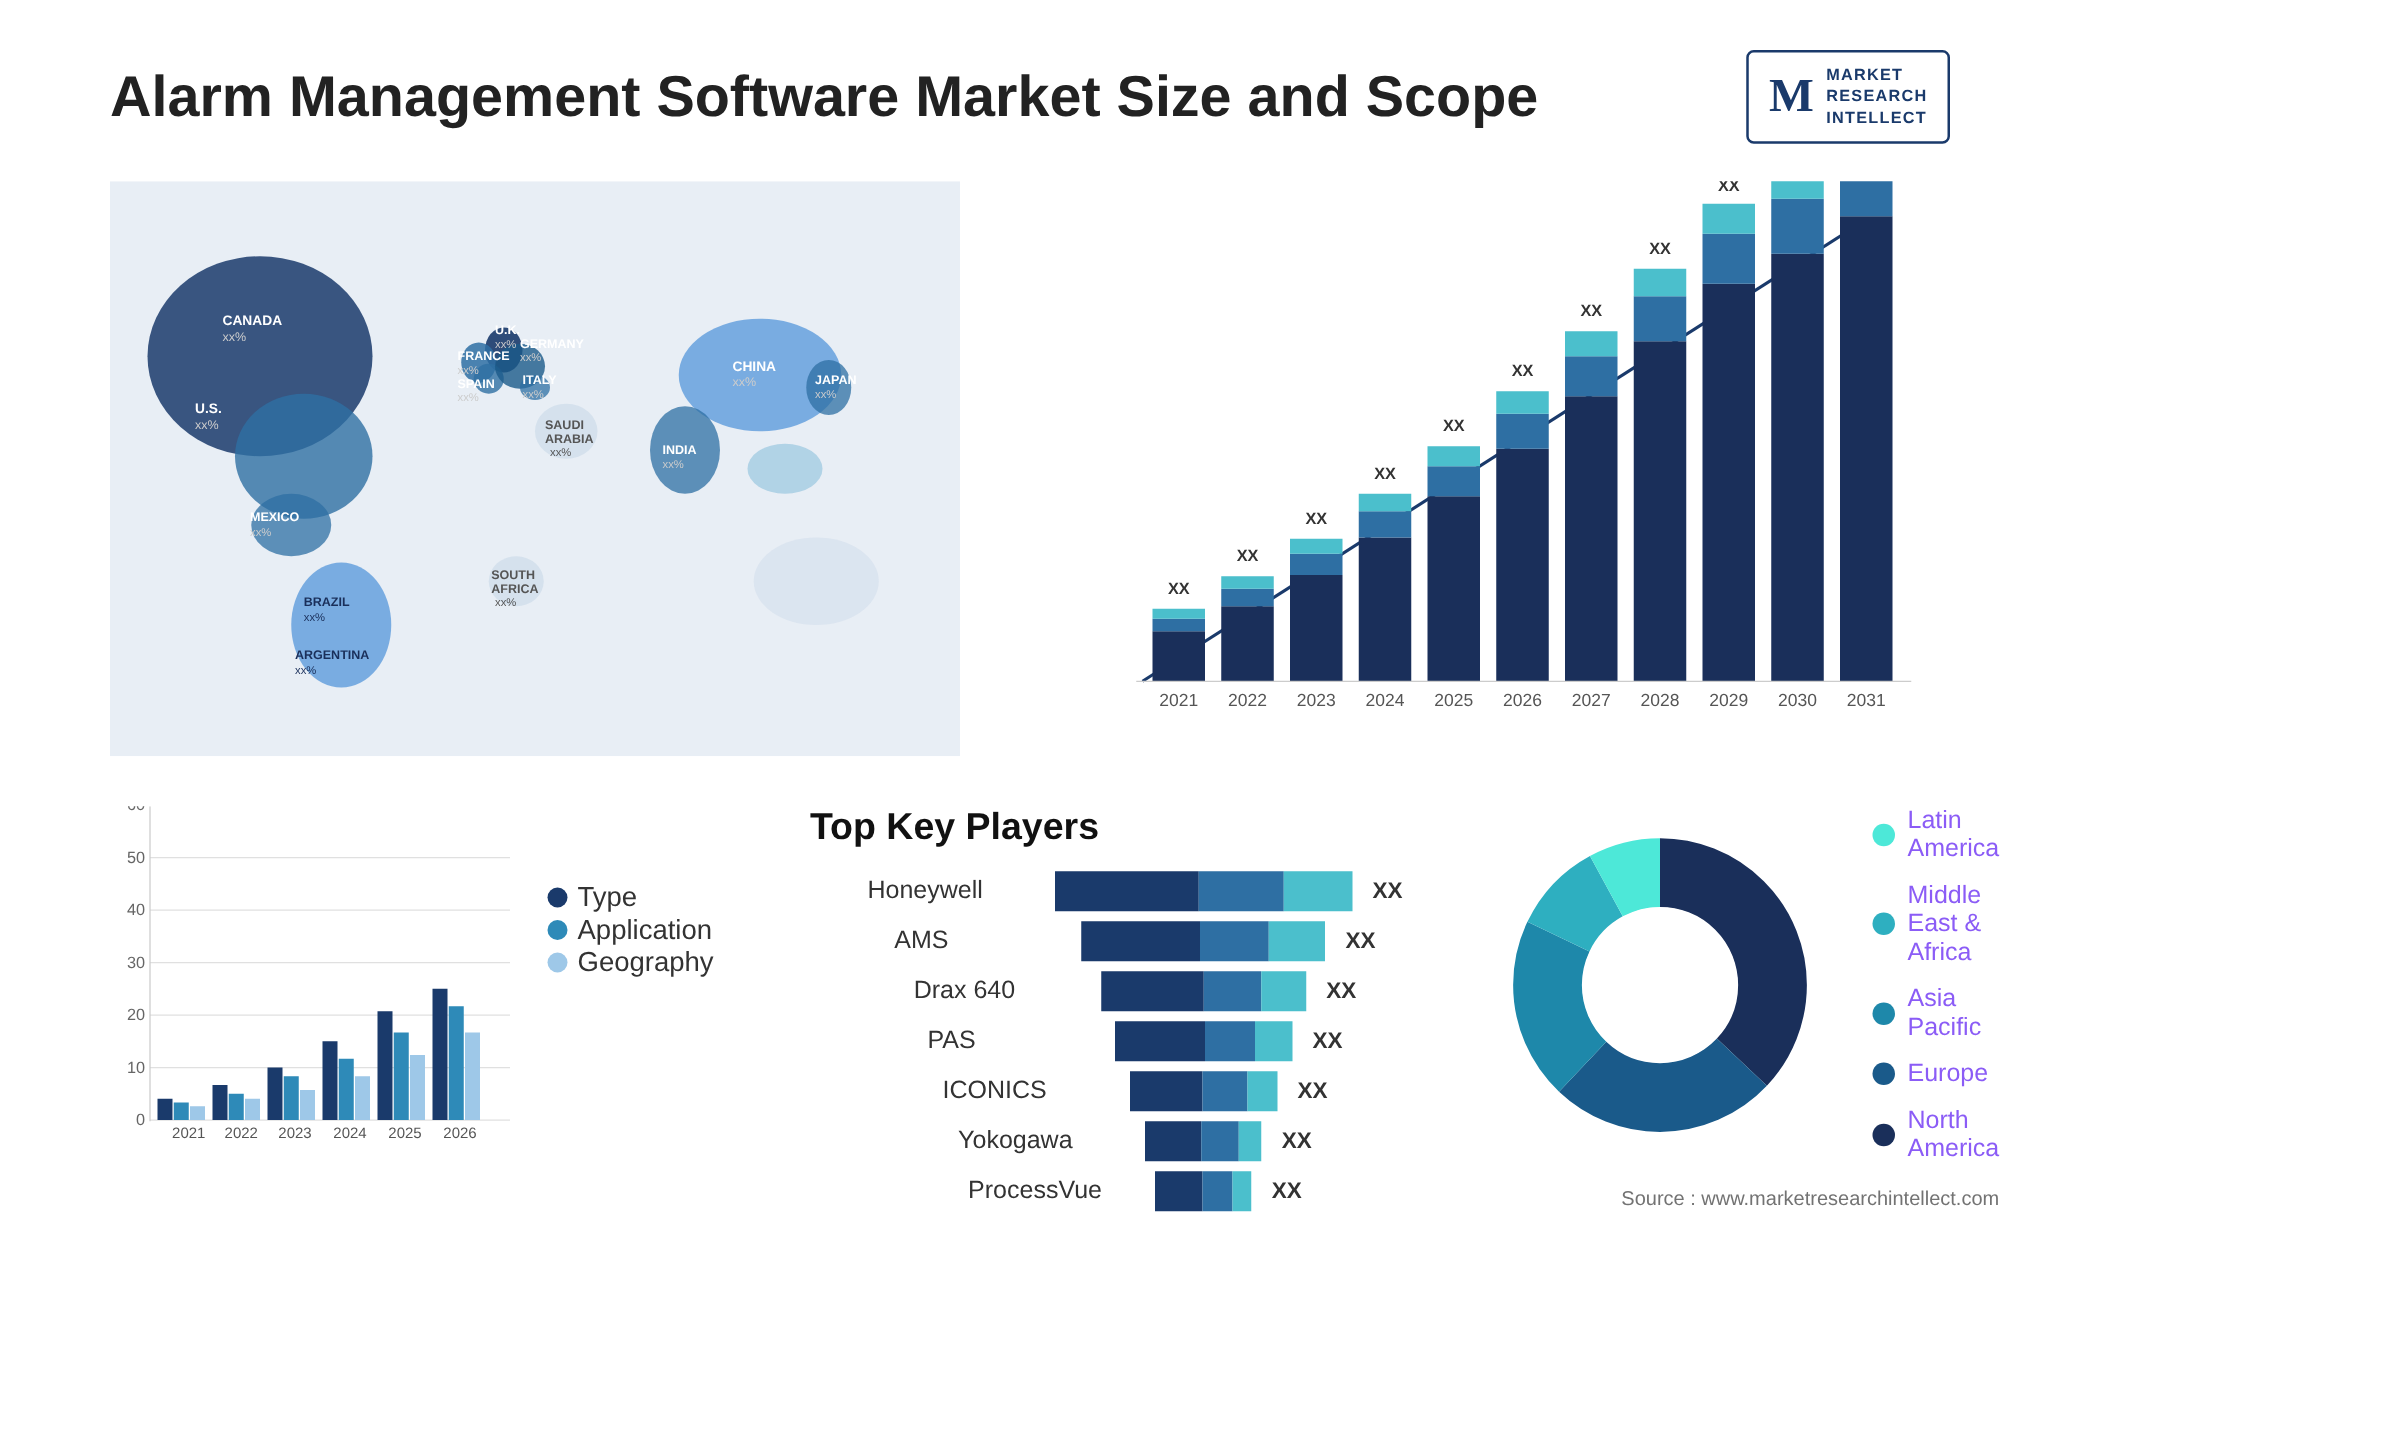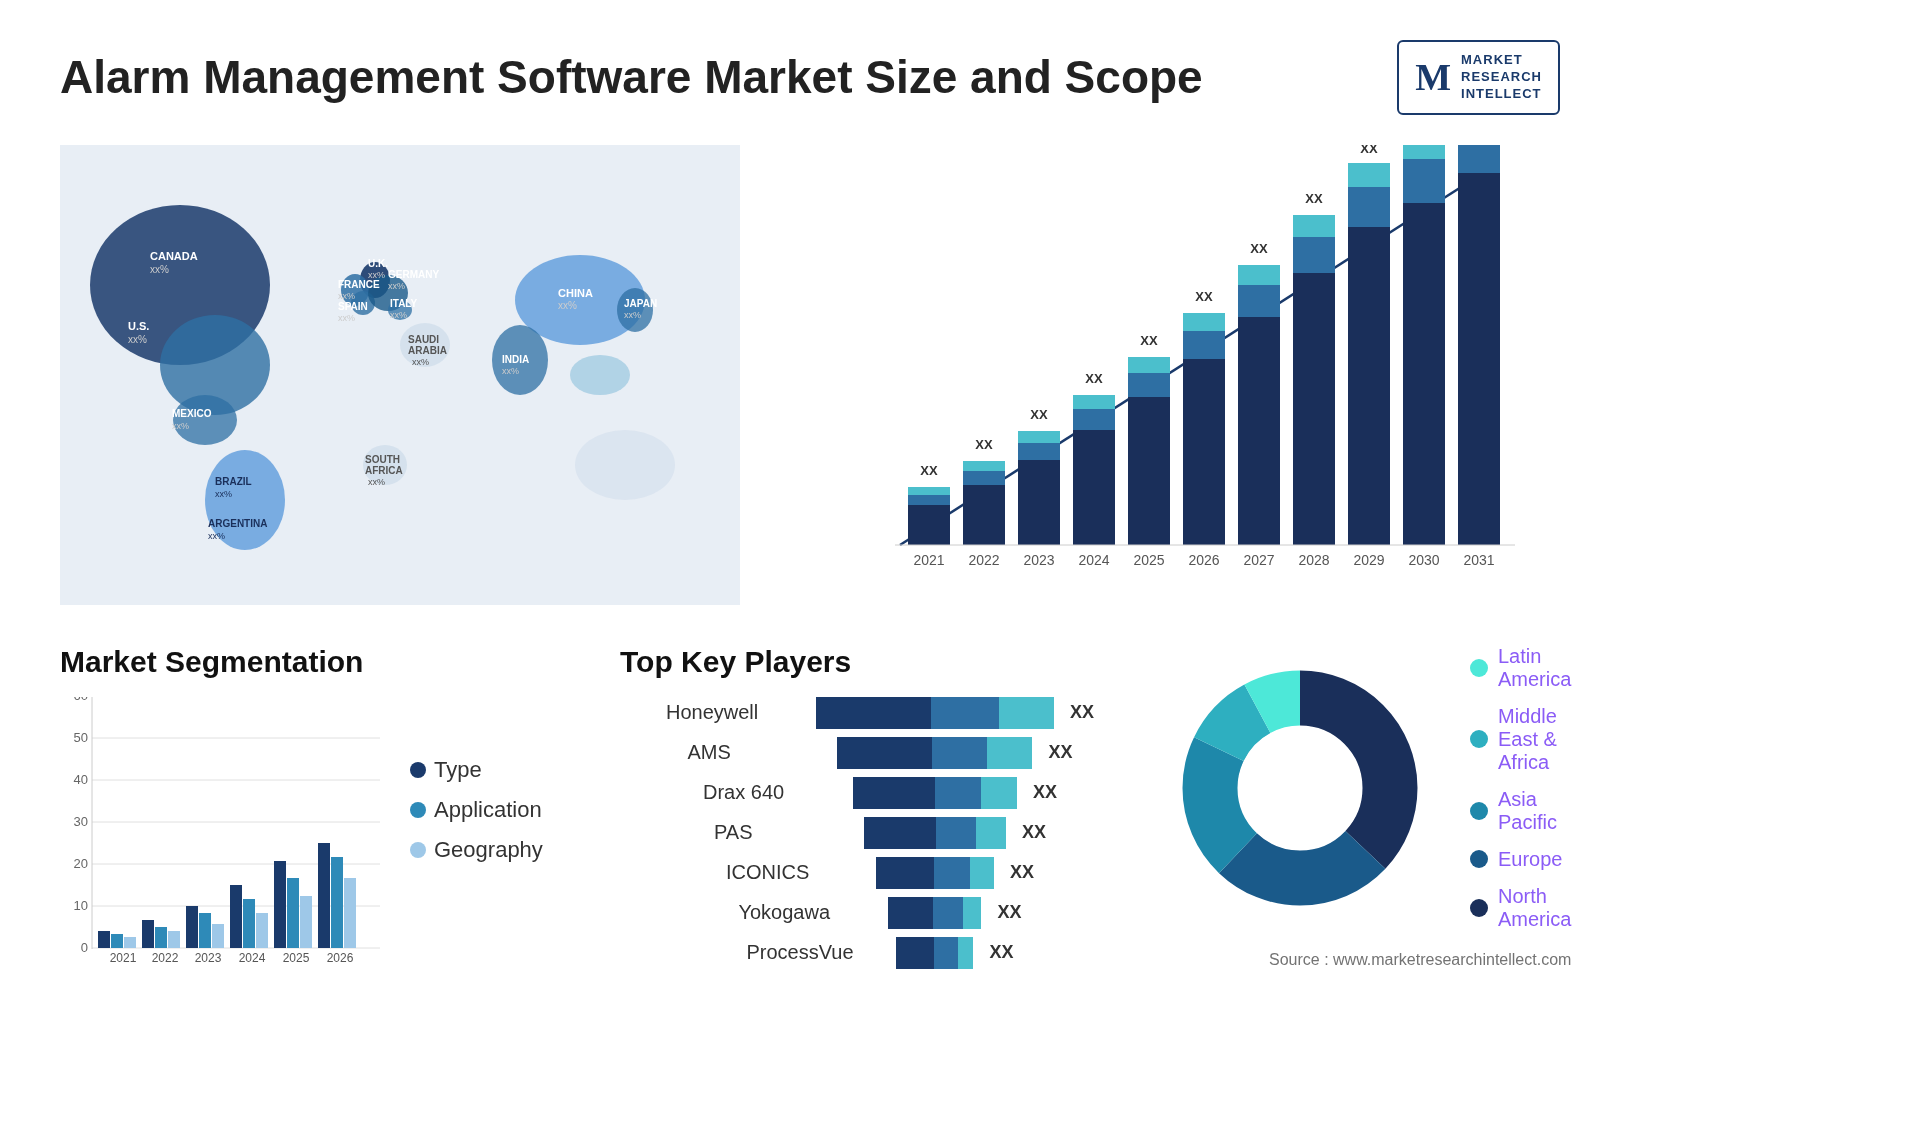--- a/index.html
+++ b/index.html
@@ -6,21 +6,21 @@
     body {
       font-family: Arial, sans-serif;
       background: #fff;
       width: 1920px;
       min-height: 1146px;
       overflow: hidden;
     }
     .page {
       width: 1620px;
       min-height: 1146px;
-      padding: 40px 60px 30px 60px;
+      padding: 40px 60px 30px 88px;
       background: #fff;
     }
     
     .header {
       display: flex;
       justify-content: space-between;
       align-items: flex-start;
       margin-bottom: 30px;
     }
     .main-title {
@@ -342,21 +342,20 @@
         <text x="659" y="420" text-anchor="middle" font-size="14" fill="#555">2031</text>
 
         <line x1="75" y1="400" x2="695" y2="400" stroke="#ccc" stroke-width="1"></line>
       </svg>
     </div>
   </div>
 
   <div class="bottom-section">
 
     <div class="segmentation-area">
-      <div class="section-title">Market Segmentation</div>
       <div style="display:flex; align-items:flex-start; gap:20px;">
         <svg viewBox="0 0 330 270" width="330" height="270">
 
           <text x="28" y="255" text-anchor="end" font-size="13" fill="#666">0</text>
           <text x="28" y="213" text-anchor="end" font-size="13" fill="#666">10</text>
           <text x="28" y="171" text-anchor="end" font-size="13" fill="#666">20</text>
           <text x="28" y="129" text-anchor="end" font-size="13" fill="#666">30</text>
           <text x="28" y="87" text-anchor="end" font-size="13" fill="#666">40</text>
           <text x="28" y="45" text-anchor="end" font-size="13" fill="#666">50</text>
           <text x="28" y="3" text-anchor="end" font-size="13" fill="#666">60</text>
@@ -394,21 +393,21 @@
           <text x="236" y="265" text-anchor="middle" font-size="12" fill="#555">2025</text>
 
           <rect x="258" y="146" width="12" height="105" fill="#1a3a6b"></rect>
           <rect x="271" y="160" width="12" height="91" fill="#2e8ab8"></rect>
           <rect x="284" y="181" width="12" height="70" fill="#9ec8e8"></rect>
           <text x="280" y="265" text-anchor="middle" font-size="12" fill="#555">2026</text>
 
           <line x1="32" y1="0" x2="32" y2="252" stroke="#ccc" stroke-width="1"></line>
         </svg>
 
-        <div style="display:flex; flex-direction:column; gap:14px; margin-top:60px;justify-content:center;">
+        <div style="display:flex; flex-direction:column; margin-top:60px;justify-content:center;">
           <div class="legend-item">
             <div class="legend-dot" style="background:#1a3a6b;"></div>
             <span>Type</span>
           </div>
           <div class="legend-item">
             <div class="legend-dot" style="background:#2e8ab8;"></div>
             <span>Application</span>
           </div>
           <div class="legend-item">
             <div class="legend-dot" style="background:#9ec8e8;"></div>

